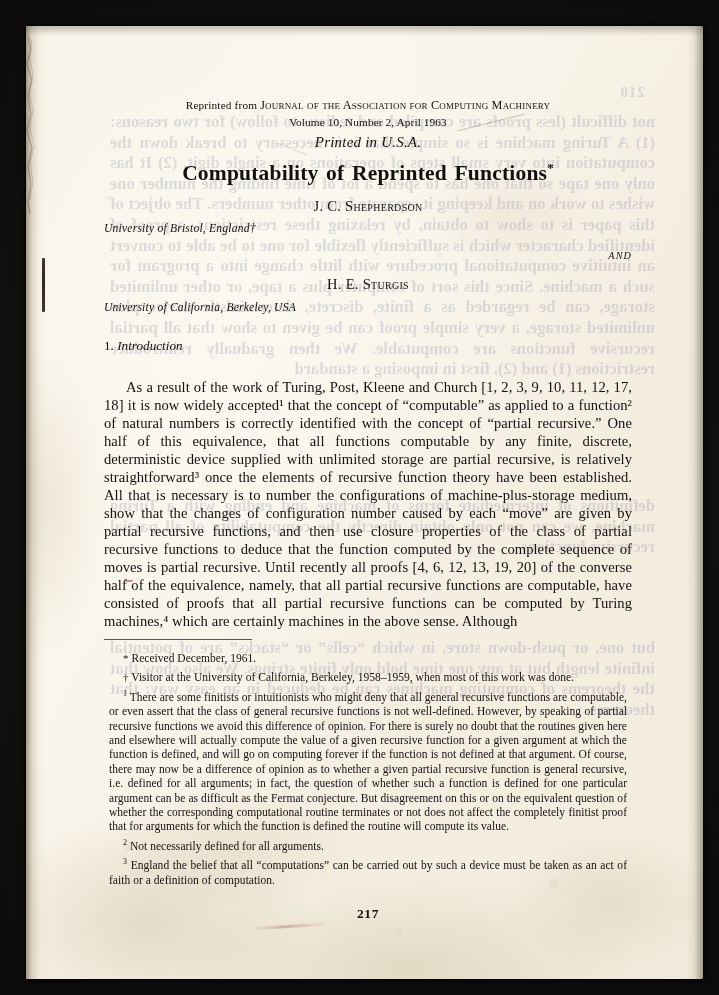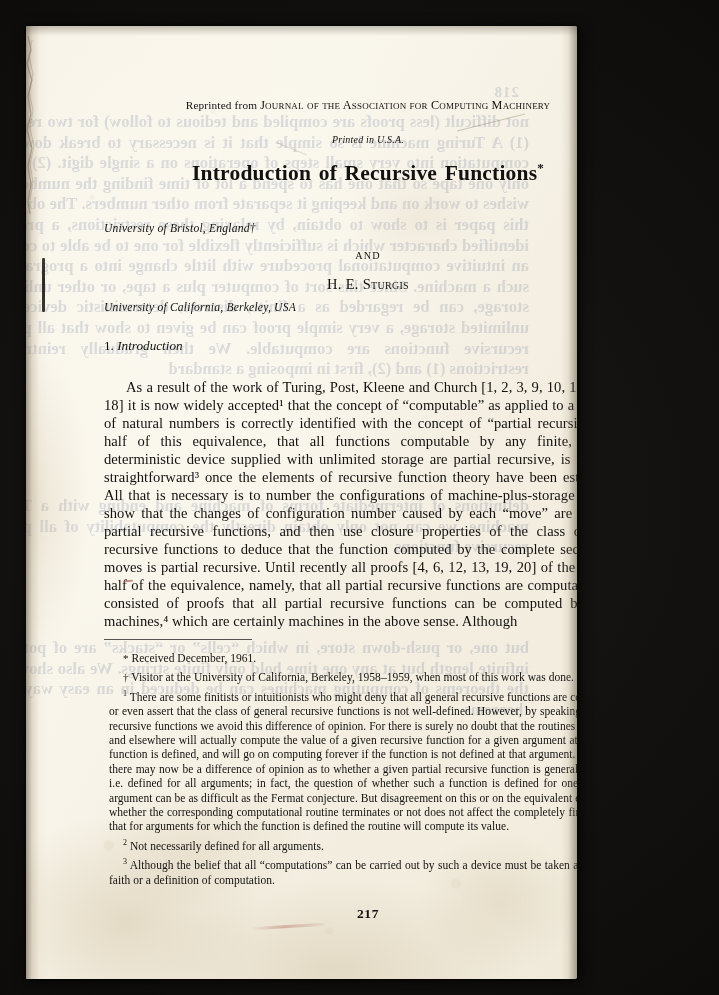--- a/index.html
+++ b/index.html
@@ -28,21 +28,21 @@
     inset: 0;
     background:
       radial-gradient(ellipse 120% 90% at 50% 50%, #1a1815 0%, #080706 100%);
   }
 
   
   #paper {
     position: absolute;
     left: 26px;
     top: 26px;
-    width: 551px;
+    width: 677px;
     height: 953px;
     background:
       radial-gradient(ellipse 70% 55% at 30% 30%, #fbf8ef 0%, rgba(251,248,239,0) 70%),
       radial-gradient(ellipse 60% 50% at 78% 72%, #f3eee0 0%, rgba(243,238,224,0) 75%),
       linear-gradient(118deg, #f7f3e8 0%, #f9f6ec 32%, #f4efe2 62%, #efe9d9 100%);
     box-shadow:
       0 0 3px rgba(0,0,0,0.85),
       2px 2px 14px rgba(0,0,0,0.75);
     overflow: hidden;
     border-radius: 1px 2px 2px 1px;
@@ -171,23 +171,23 @@
     letter-spacing: 0.15px;
     white-space: nowrap;
   }
   .sc { font-variant: small-caps; font-size: 12.2px; letter-spacing: 0.2px; }
   .hdr-line2 {
     font-size: 11.3px;
     margin-top: 2.5px;
     letter-spacing: 0.1px;
   }
   .hdr-line3 {
-    font-size: 10px;
+    font-size: 15px;
     font-style: italic;
-    margin-top: 21px;
+    margin-top: 6px;
     letter-spacing: 0.2px;
   }
 
   
   #title {
     top: 134px;
     text-align: center;
     font-size: 21.5px;
     font-weight: 700;
     letter-spacing: 0.2px;
@@ -208,23 +208,24 @@
     text-align: left;
     font-size: 11.6px;
     font-style: italic;
     letter-spacing: 0.2px;
   }
   #aff1 { top: 196px; }
   #aff2 { top: 275px; }
 
   #andword {
     top: 224px;
-    text-align: center;
+    text-align: right;
     font-size: 10.2px;
     letter-spacing: 1.1px;
+    font-style: italic;
   }
 
   
   #sec1 {
     top: 312px;
     font-size: 13.2px;
   }
   #sec1 i { }
 
   
@@ -324,46 +325,48 @@
       <div class="st-block" id="st-b3">but one, or push-down store, in which “cells” or “stacks” are of potential infinite length but at any one time hold only finite strings. We also show that the theorems of computing machines can be deduced in an easy way; that theorems</div>
     </div>
 
     <div id="grain"></div>
     <div id="stains"></div>
 
     <div id="content">
 
       <div class="col" id="hdr">
         <div class="hdr-line1"><span>Reprinted from </span><span class="sc">Journal of the Association for Computing Machinery</span></div>
+        <div class="hdr-line2">Volume 10, Number 2, April 1963</div>
         <div class="hdr-line3">Printed in U.S.A.</div>
       </div>
 
-      <div class="col" id="title"><span>Introduction of Recursive Functions</span><sup>*</sup></div>
-
+      <div class="col" id="title"><span>Computability of Reprinted Functions</span><sup>*</sup></div>
+
+      <div class="col author" id="auth1"><span class="nm">J. C. Shepherdson</span></div>
       <div class="col affil" id="aff1"><span>University of Bristol, England</span><span>†</span></div>
 
       <div class="col" id="andword">AND</div>
 
       <div class="col affil" id="aff2"><span>University of California, Berkeley, USA</span></div>
       <div class="col author" id="auth2"><span class="nm">H. E. Sturgis</span></div>
 
       <div class="col" id="sec1"><span>1.</span> <i>Introduction</i></div>
 
       <div class="col" id="body">
         <p>As a result of the work of Turing, Post, Kleene and Church [1, 2, 3, 9, 10, 11, 12, 17, 18] it is now widely accepted¹ that the concept of “computable” as applied to a function² of natural numbers is correctly identified with the concept of “partial recursive.” One half of this equivalence, that all functions computable by any finite, discrete, deterministic device supplied with unlimited storage are partial recursive, is relatively straightforward³ once the elements of recursive function theory have been established. All that is necessary is to number the configurations of machine-plus-storage medium, show that the changes of configuration number caused by each “move” are given by partial recursive functions, and then use closure properties of the class of partial recursive functions to deduce that the function computed by the complete sequence of moves is partial recursive. Until recently all proofs [4, 6, 12, 13, 19, 20] of the converse half of the equivalence, namely, that all partial recursive functions are computable, have consisted of proofs that all partial recursive functions can be computed by Turing machines,⁴ which are certainly machines in the above sense. Although</p>
       </div>
 
       <div id="fn-rule"></div>
 
       <div class="col" id="fnotes">
         <p><span class="dag">*</span> <span>Received December, 1961.</span></p>
         <p><span class="dag">†</span> <span>Visitor at the University of California, Berkeley, 1958–1959, when most of this work was done.</span></p>
         <p><sup>1</sup> <span>There are some finitists or intuitionists who might deny that all general recursive functions are computable, or even assert that the class of general recursive functions is not well-defined. However, by speaking of partial recursive functions we avoid this difference of opinion. For there is surely no doubt that the routines given here and elsewhere will actually compute the value of a given recursive function for a given argument at which the function is defined, and will go on computing forever if the function is not defined at that argument. Of course, there may now be a difference of opinion as to whether a given partial recursive function is general recursive, i.e. defined for all arguments; in fact, the question of whether such a function is defined for one particular argument can be as difficult as the Fermat conjecture. But disagreement on this or on the equivalent question of whether the corresponding computational routine terminates or not does not affect the completely finitist proof that for arguments for which the function is defined the routine will compute its value.</span></p>
         <p><sup>2</sup> <span>Not necessarily defined for all arguments.</span></p>
-        <p><sup>3</sup> <span>Although the belief that all “computations” can be carried out by such a device must be taken as an act of faith or a definition of computation.</span></p>
+        <p><sup>3</sup> <span>England the belief that all “computations” can be carried out by such a device must be taken as an act of faith or a definition of computation.</span></p>
       </div>
 
       <div class="col" id="pageno">217</div>
     </div>
 
     <div class="staple" id="staple-top"></div>
     <div class="staple" id="staple-bottom"></div>
     <div class="pencil" id="pencil-dash"></div>
     <div class="pencil" id="pencil-streak"></div>
     <div class="scratch" id="scratch1"></div>

